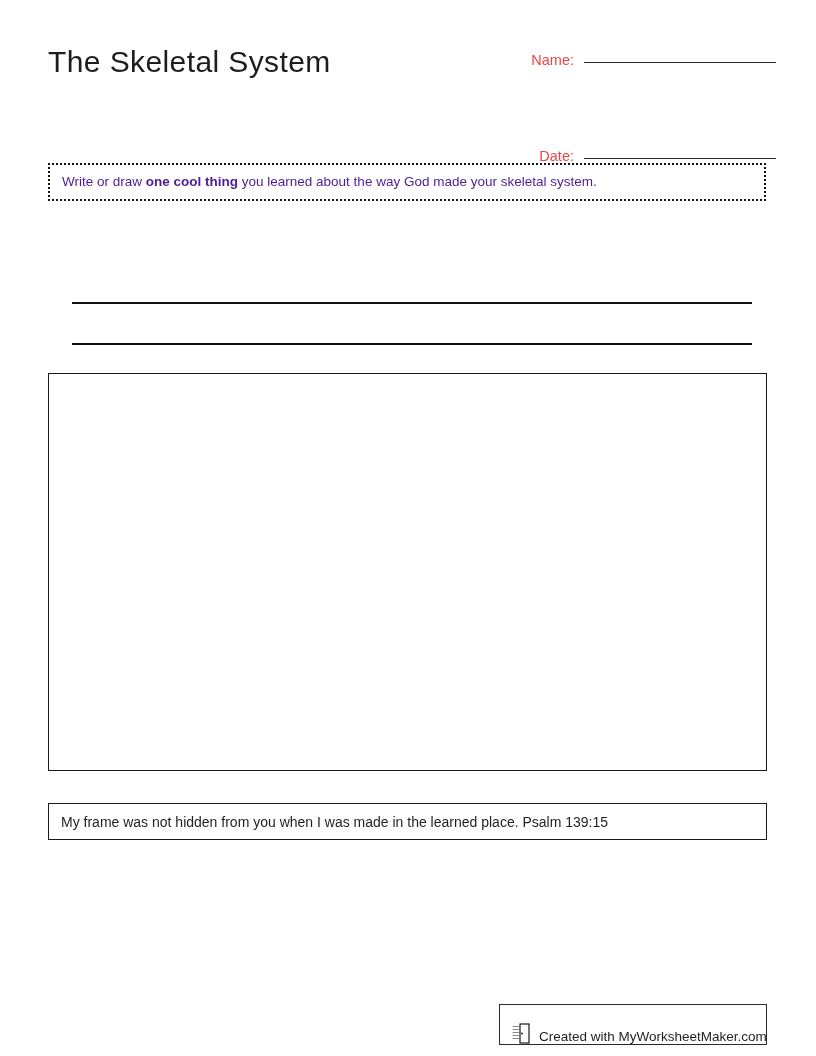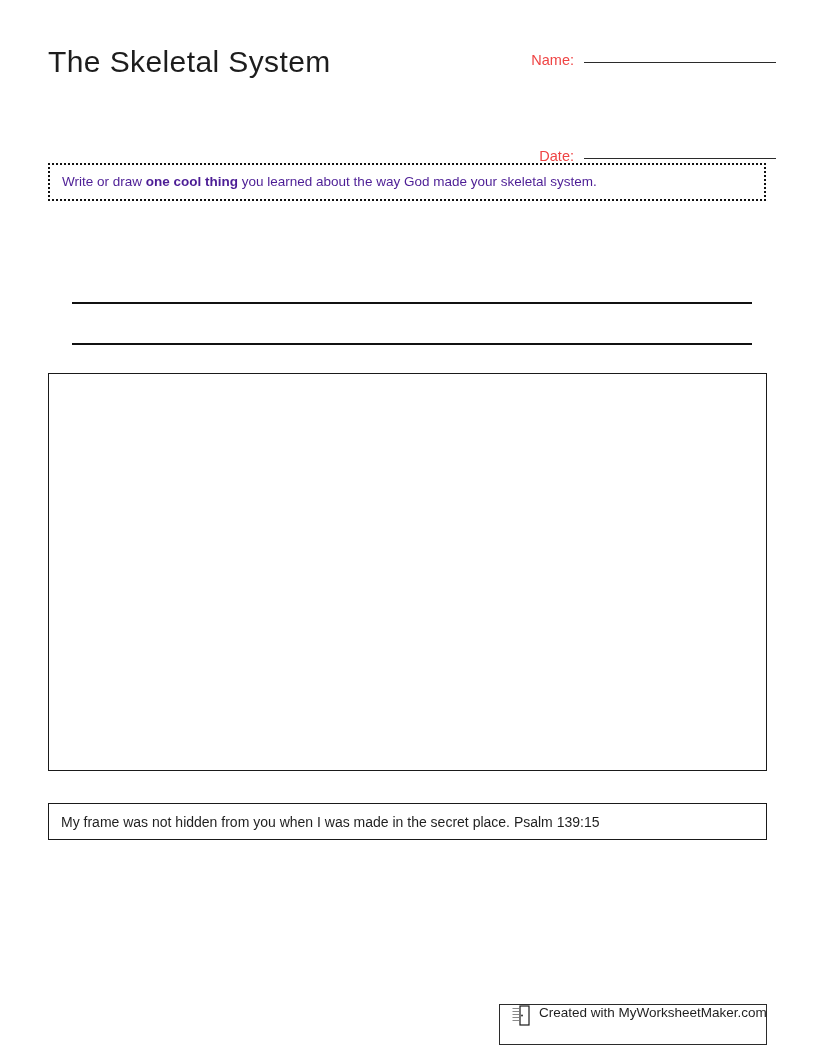--- a/index.html
+++ b/index.html
@@ -124,21 +124,21 @@
   .footer-badge {
     position: absolute;
     left: 499px;
     top: 1004px;
     width: 268px;
     height: 41px;
     border: 1.2px solid #2b2b2b;
     box-sizing: border-box;
     background: #ffffff;
     display: flex;
-    align-items: flex-start;
+    align-items: flex-end;
     padding-left: 12px;
   }
   .footer-logo {
     width: 19px;
     height: 21px;
     position: relative;
     flex: none;
     margin-right: 8px;
   }
   .footer-text {
@@ -167,21 +167,21 @@
   <div class="instruction-box">
     <div class="instruction-text"><span>Write or draw </span><b>one cool thing</b><span> you learned about the way God made your skeletal system.</span></div>
   </div>
 
   <div class="write-line l1"></div>
   <div class="write-line l2"></div>
 
   <div class="draw-box"></div>
 
   <div class="verse-box">
-    <div class="verse-text">My frame was not hidden from you when I was made in the secret place. Psalm 139:15</div>
+    <div class="verse-text">My frame was not hidden from you when I was made in the learned place. Psalm 139:15</div>
   </div>
 
   <div class="footer-badge">
     <span class="footer-logo">
       <svg width="19" height="21" viewBox="0 0 19 21" xmlns="http://www.w3.org/2000/svg">
         <rect x="8" y="1" width="9" height="19" fill="#ffffff" stroke="#1a1a1a" stroke-width="1.2"></rect>
         <circle cx="10" cy="10.5" r="0.9" fill="#1a1a1a"></circle>
         <line x1="0.5" y1="3.5" x2="7" y2="3.5" stroke="#8a8a8a" stroke-width="1"></line>
         <line x1="0.5" y1="6.5" x2="7" y2="6.5" stroke="#8a8a8a" stroke-width="1"></line>
         <line x1="0.5" y1="9.5" x2="7" y2="9.5" stroke="#8a8a8a" stroke-width="1"></line>

